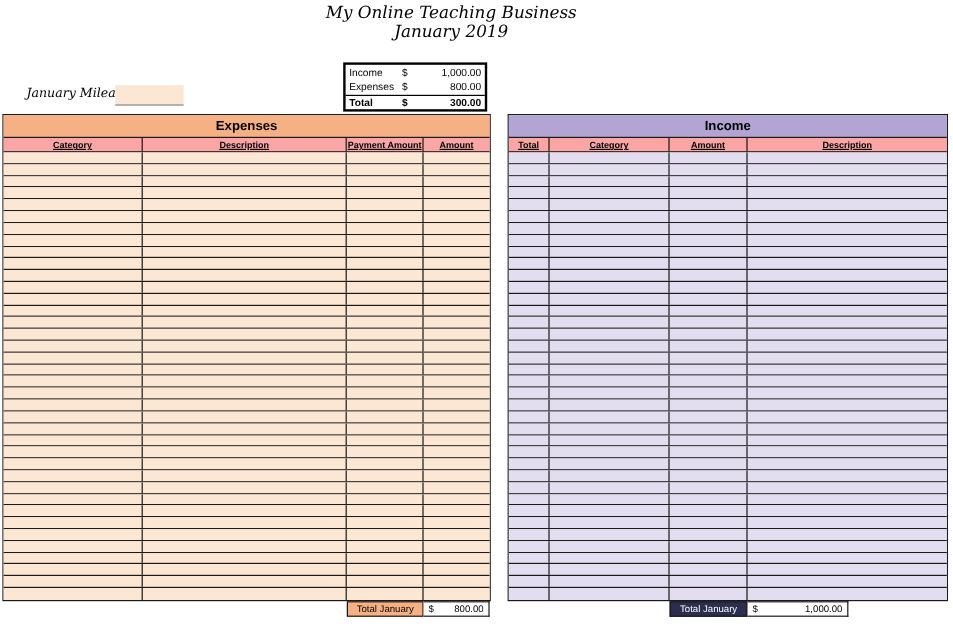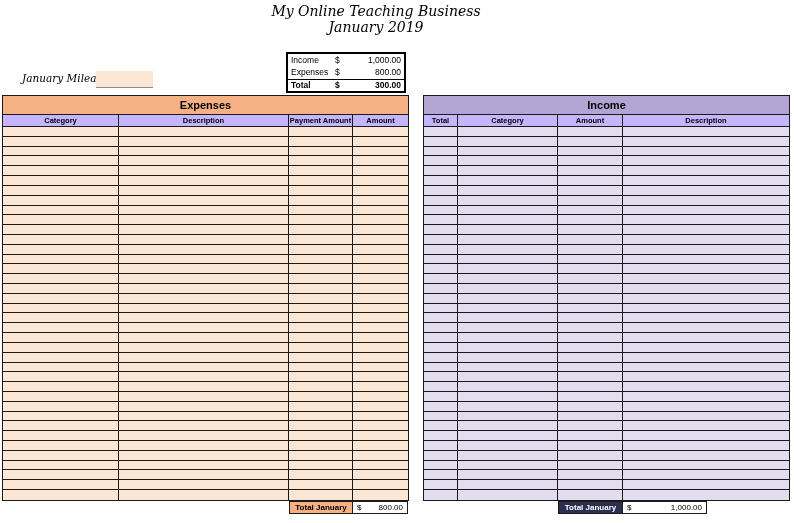--- a/index.html
+++ b/index.html
@@ -49,21 +49,21 @@
   .band {
     height: 19px; display: flex; align-items: center; justify-content: center;
     font-weight: bold; font-size: 11px;
     border-bottom: 1px solid var(--grid, #1a1a1a);
   }
   .expenses-table .band { background: var(--expense-accent, #F5B183); }
   .income-table   .band { background: var(--income-accent, #B2A5D3); }
 
   .colhead {
     display: flex; height: 12px; font-size: 7.5px; font-weight: bold;
-    border-bottom: 1px solid var(--grid, #1a1a1a); background: #c4b5fd;
+    border-bottom: 1px solid var(--grid, #1a1a1a); background: #fca5a5; text-decoration: underline;
   }
   .colhead .cell { display: flex; align-items: center; justify-content: center; }
 
   .cell { height: 100%; border-right: 1px solid var(--grid, #1a1a1a); }
   .grid-row {
     display: flex; height: 9.82px;
     border-bottom: 1px solid var(--grid, #1a1a1a);
   }
   .rows .grid-row:last-child { border-bottom: none; }
   .expenses-table .grid-row { background: var(--expense-row, #FCE6D4); }
@@ -78,21 +78,21 @@
   .income-table .c1 { width: 100px; }
   .income-table .c2 { width: 65px; }
   .income-table .c3 { width: 166px; border-right: none; }
 
   
   .total-row { position: absolute; top: 501px; display: flex; height: 13px; font-size: 8px; }
   .expense-total { left: 289px; }
   .income-total  { left: 558px; }
   .total-label {
     display: flex; align-items: center; justify-content: center;
-    font-weight: bold; border: 1px solid var(--grid, #1a1a1a);
+    font-weight: normal; border: 1px solid var(--grid, #1a1a1a);
   }
   .expense-total .total-label { width: 64px; background: var(--expense-accent, #F5B183); }
   .income-total  .total-label { width: 65px; background: var(--income-total-bg, #2B2E4E); color: #fff; }
   .total-amt {
     display: flex; align-items: center; justify-content: space-between;
     padding: 0 4px; border: 1px solid var(--grid, #1a1a1a); border-left: none;
     background: #fff;
   }
   .expense-total .total-amt { width: 55px; }
   .income-total  .total-amt { width: 84px; }

